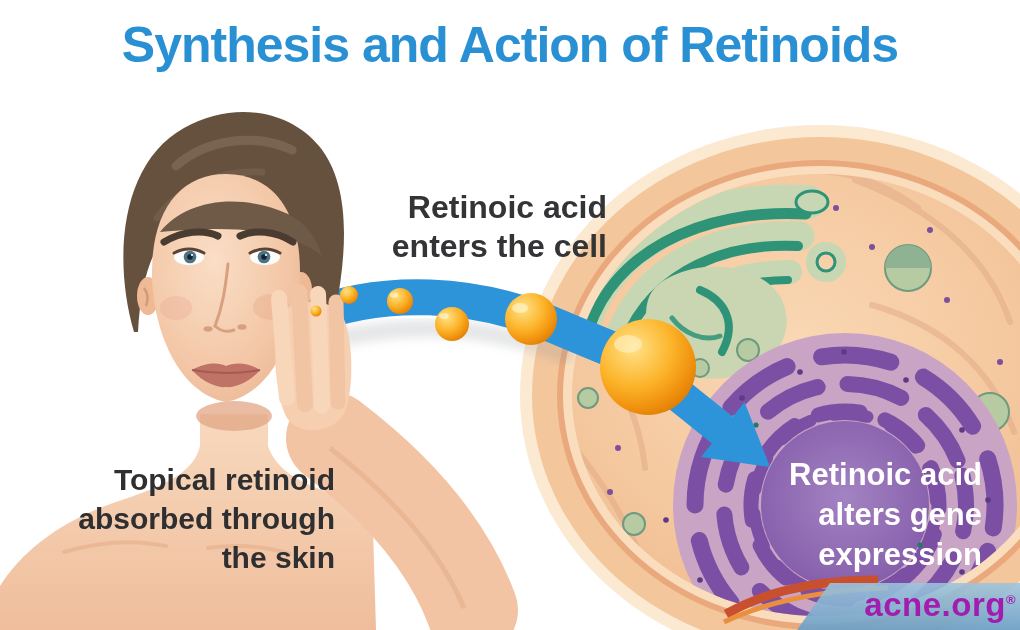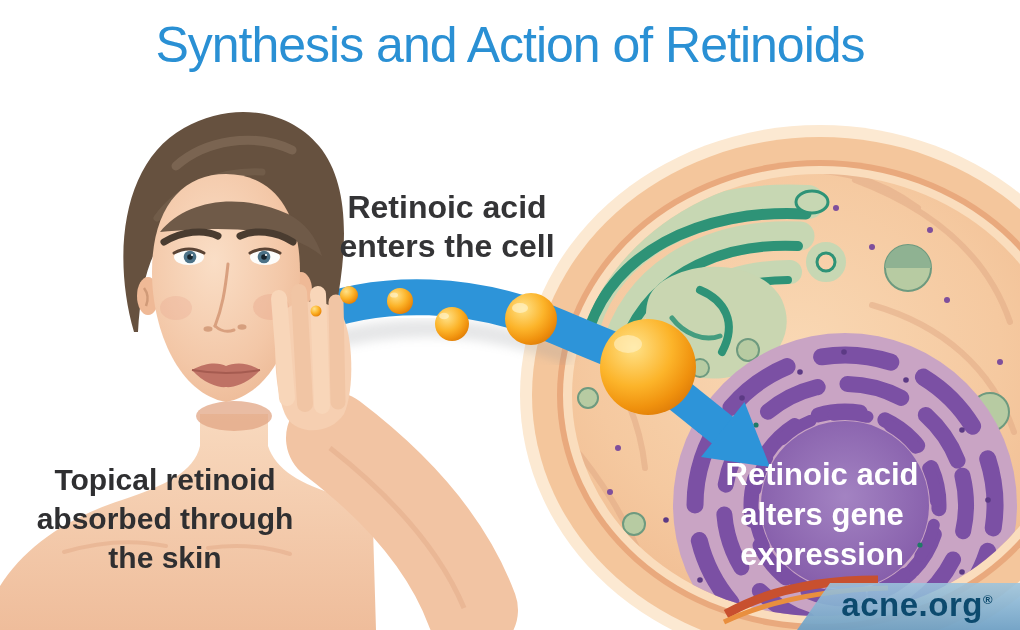--- a/index.html
+++ b/index.html
@@ -1,27 +1,27 @@
 <!DOCTYPE html>
 <html><head>
 <meta charset="utf-8">
 <style>
   html,body{margin:0;padding:0;background:#fff;}
   .stage{position:relative;width:1020px;height:630px;overflow:hidden;background:#fff;
          font-family:"Liberation Sans",sans-serif;}
   .stage svg{position:absolute;left:0;top:0;}
   .title{position:absolute;top:20px;left:0;width:100%;text-align:center;margin:0;
-         font-weight:normal;font-size:50px;line-height:1;letter-spacing:-1px;color:#2A90D4;}
-  .lbl{position:absolute;white-space:pre-line;text-align:center;font-weight:bold;}
+         font-weight:bold;font-size:50px;line-height:1;letter-spacing:-1px;color:#2A90D4;}
+  .lbl{position:absolute;white-space:pre-line;text-align:right;font-weight:bold;}
   .lbl-enters{left:287px;top:188px;width:320px;font-size:32px;line-height:1.23;color:#343436;}
   .lbl-topical{left:-5px;top:460px;width:340px;font-size:30px;line-height:1.3;color:#2F2F31;}
   .lbl-sphere{left:563px;top:341px;width:170px;font-size:23px;line-height:1.28;color:#2E2414;}
   .lbl-alters{left:662px;top:455px;width:320px;font-size:31px;line-height:1.29;color:#FFFFFF;}
-  .watermark{position:absolute;top:586px;right:27px;font-weight:bold;font-size:33px;
-             color:#0c4a6e;letter-spacing:.5px;margin-left:40px;}
+  .watermark{position:absolute;top:586px;right:4px;font-weight:bold;font-size:33px;
+             color:#a21caf;letter-spacing:.5px;margin-left:40px;}
   .watermark sup{font-size:13px;vertical-align:super;}
 </style>
 </head>
 <body>
 
 <div class="stage">
 
 <svg width="1020" height="630" viewBox="0 0 1020 630">
   <defs>
     <radialGradient id="faceGrad" cx="0.42" cy="0.38" r="0.8">

